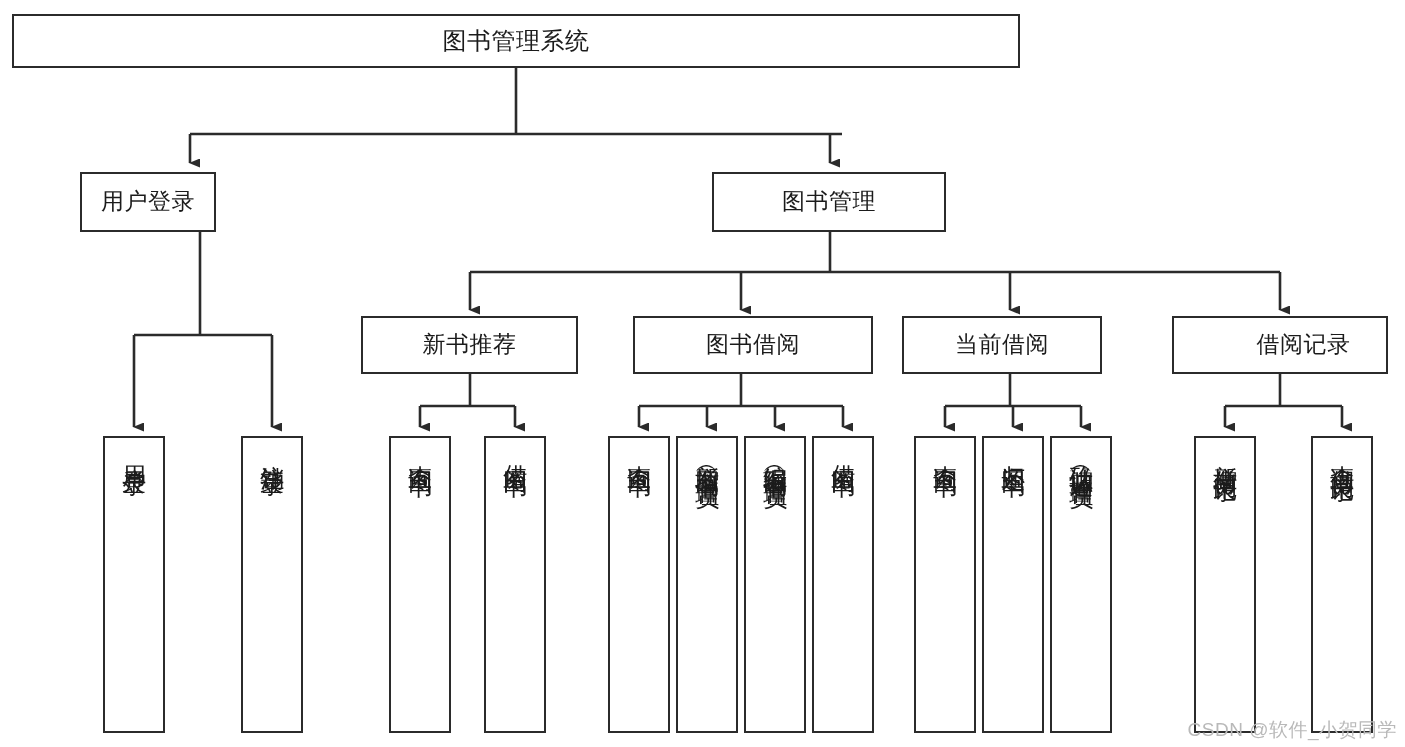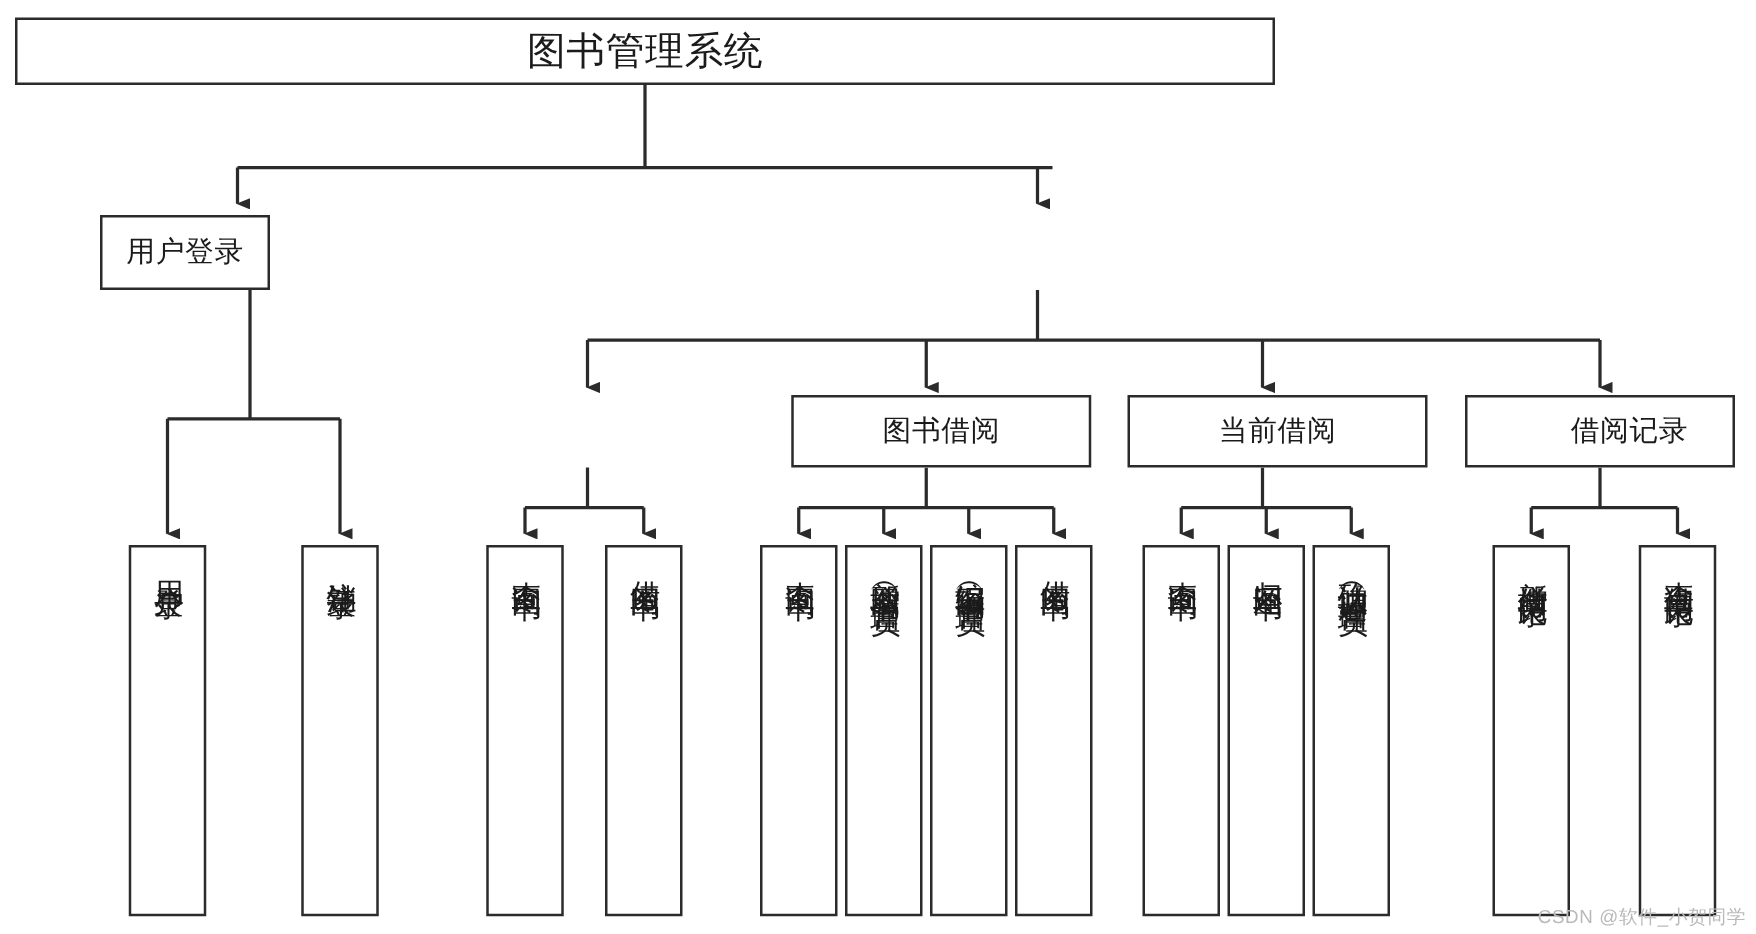--- a/index.html
+++ b/index.html
@@ -31,21 +31,21 @@
   .node-label {
     display: block;
     line-height: 1.18;
     letter-spacing: 0.5px;
     white-space: nowrap;
   }
   .node.horizontal .node-label {
     font-size: 23px;
   }
   .node.root .node-label {
-    font-size: 31px;
+    font-size: 24px;
   }
   .node.vertical {
     align-items: flex-start;
     padding-top: 8px;
   }
   .node.vertical .node-label {
     writing-mode: vertical-rl;
     text-orientation: upright;
     font-size: 24px;
     letter-spacing: 3px;
@@ -56,21 +56,21 @@
     left: 0;
     top: 0;
     width: 1405px;
     height: 747px;
     pointer-events: none;
   }
   .watermark {
     position: absolute;
     right: 8px;
     bottom: 4px;
-    font-size: 15px;
+    font-size: 19px;
     color: #b9b9b9;
     letter-spacing: 0.5px;
     white-space: nowrap;
   }
 </style>
 </head>
 <body>
 
 <div id="diagram-root">
 
@@ -124,25 +124,31 @@
     </g>
   </svg>
 
   <div class="node root horizontal" style="left:12px; top:14px; width:1008px; height:54px;">
     <span class="node-label">图书管理系统</span>
   </div>
 
   <div class="node horizontal" style="left:80px; top:172px; width:136px; height:60px;">
     <span class="node-label">用户登录</span>
   </div>
+  <div class="node horizontal" style="left:712px; top:172px; width:234px; height:60px;">
+    <span class="node-label">图书管理</span>
+  </div>
 
+  <div class="node horizontal" style="left:361px; top:316px; width:217px; height:58px;">
+    <span class="node-label">新书推荐</span>
+  </div>
   <div class="node horizontal" style="left:633px; top:316px; width:240px; height:58px;">
     <span class="node-label">图书借阅</span>
   </div>
-  <div class="node horizontal" style="left:902px; top:316px; width:240px; height:58px;">
+  <div class="node horizontal" style="left:902px; top:316px; width:200px; height:58px;">
     <span class="node-label">当前借阅</span>
   </div>
   <div class="node horizontal" style="left:1172px; top:316px; width:216px; height:58px;padding-left:47px;">
     <span class="node-label">借阅记录</span>
   </div>
 
   <div class="node vertical" style="left:103px; top:436px; width:62px; height:297px;">
     <span class="node-label">用户登录</span>
   </div>
   <div class="node vertical" style="left:241px; top:436px; width:62px; height:297px;">

